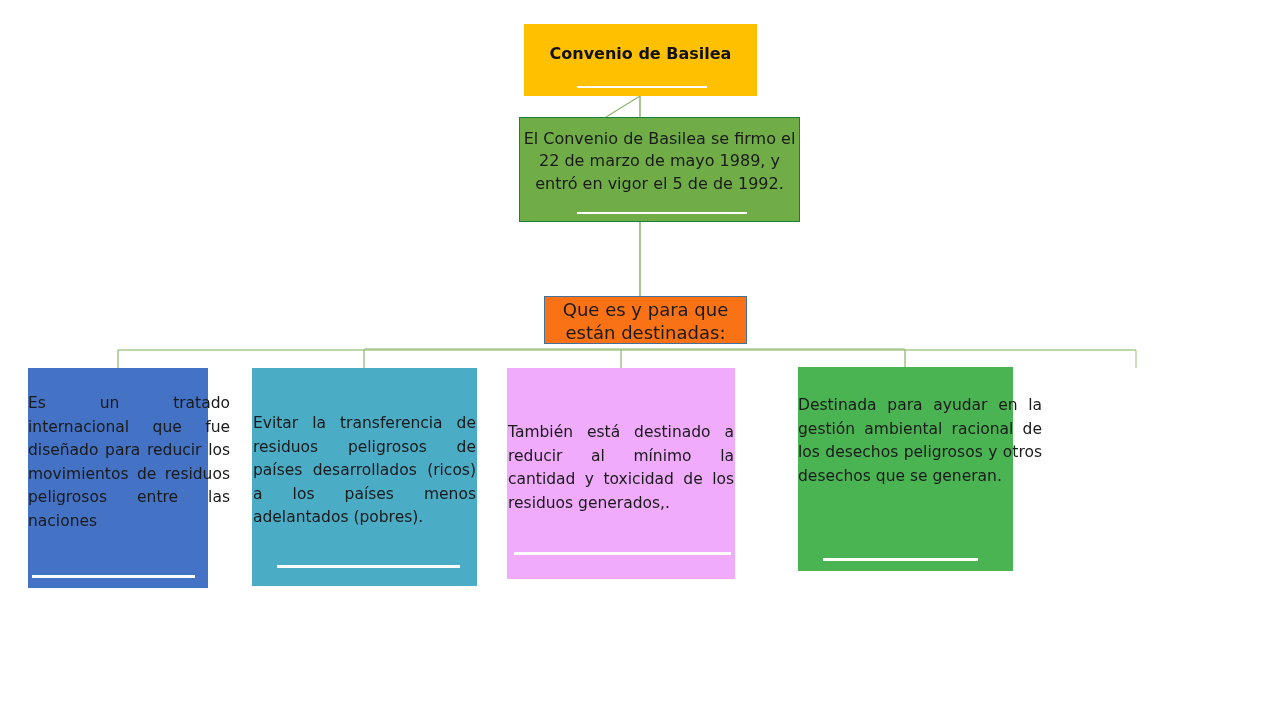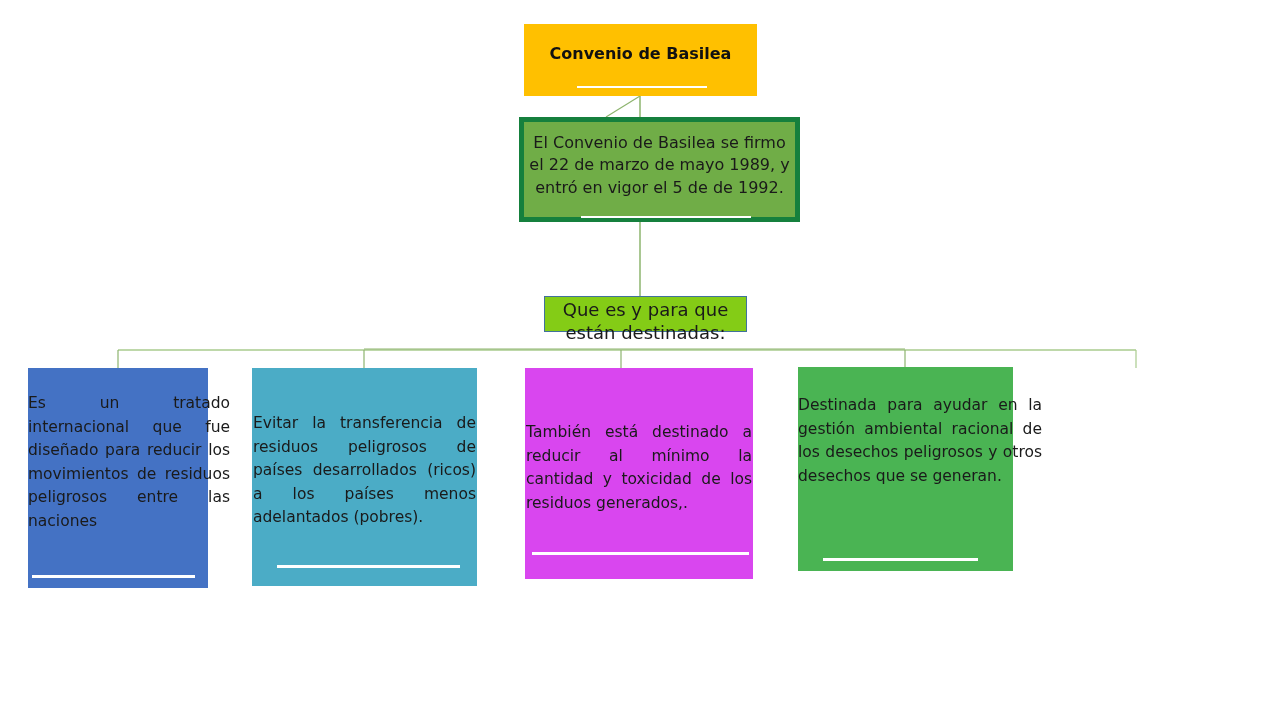--- a/index.html
+++ b/index.html
@@ -54,53 +54,53 @@
       font-weight: bold;
       font-size: 16px;
       color: #111111;
     }
     #title-box .underline { left: 53px; width: 130px; top: 62px; height: 2px; }
 
     
     #intro-box {
       left: 519px; top: 117px; width: 281px; height: 105px;
       background: #70AD47;
-      border: 5px solid #15803d;
+      border: 1px solid #15803d;
     }
     #intro-box .txt {
       left: 2px; right: 2px; top: 10px;
       text-align: center;
       font-size: 16px;
       line-height: 1.4;
     }
     #intro-box .underline { left: 57px; width: 170px; top: 94px; height: 2px; }
 
     
     #question-box {
-      left: 544px; top: 296px; width: 203px; height: 36px;
-      background: #84cc16;
+      left: 544px; top: 296px; width: 203px; height: 48px;
+      background: #f97316;
       border: 1px solid #41719c;
     }
     #question-box .txt {
       left: 0; right: 0; top: 1px;
       text-align: center;
       font-size: 18px;
       line-height: 1.3;
     }
 
     
     #leaf-1 { left: 28px; top: 368px; width: 180px; height: 220px; background: #4472C4; }
     #leaf-1 .txt { left: 0; width: 202px; top: 24px; font-size: 15.5px; line-height: 1.52; word-spacing: 1px; }
     #leaf-1 .underline { left: 4px; width: 163px; top: 207px; }
 
     #leaf-2 { left: 252px; top: 368px; width: 225px; height: 218px; background: #4BACC6; }
     #leaf-2 .txt { left: 1px; width: 223px; top: 44px; font-size: 15.5px; line-height: 1.52; }
     #leaf-2 .underline { left: 25px; width: 183px; top: 197px; }
 
-    #leaf-3 { left: 525px; top: 368px; width: 228px; height: 211px; background: #d946ef; }
+    #leaf-3 { left: 507px; top: 368px; width: 228px; height: 211px; background: #f0abfc; }
     #leaf-3 .txt { left: 1px; width: 226px; top: 53px; font-size: 15.5px; line-height: 1.52; }
     #leaf-3 .underline { left: 7px; width: 217px; top: 184px; }
 
     #leaf-4 { left: 798px; top: 367px; width: 215px; height: 204px; background: #4AB453; }
     #leaf-4 .txt { left: 0; width: 244px; top: 27px; font-size: 15.5px; line-height: 1.52; }
     #leaf-4 .underline { left: 25px; width: 155px; top: 191px; }
 
     #leaf-5 { left: 1042px; top: 368px; width: 188px; height: 202px; background: #70AD47; }
     #leaf-5 .txt { left: 0; width: 187px; top: 36px; font-size: 15.5px; line-height: 1.52; }
     #leaf-5 .underline { left: 6px; width: 175px; top: 181px; }

